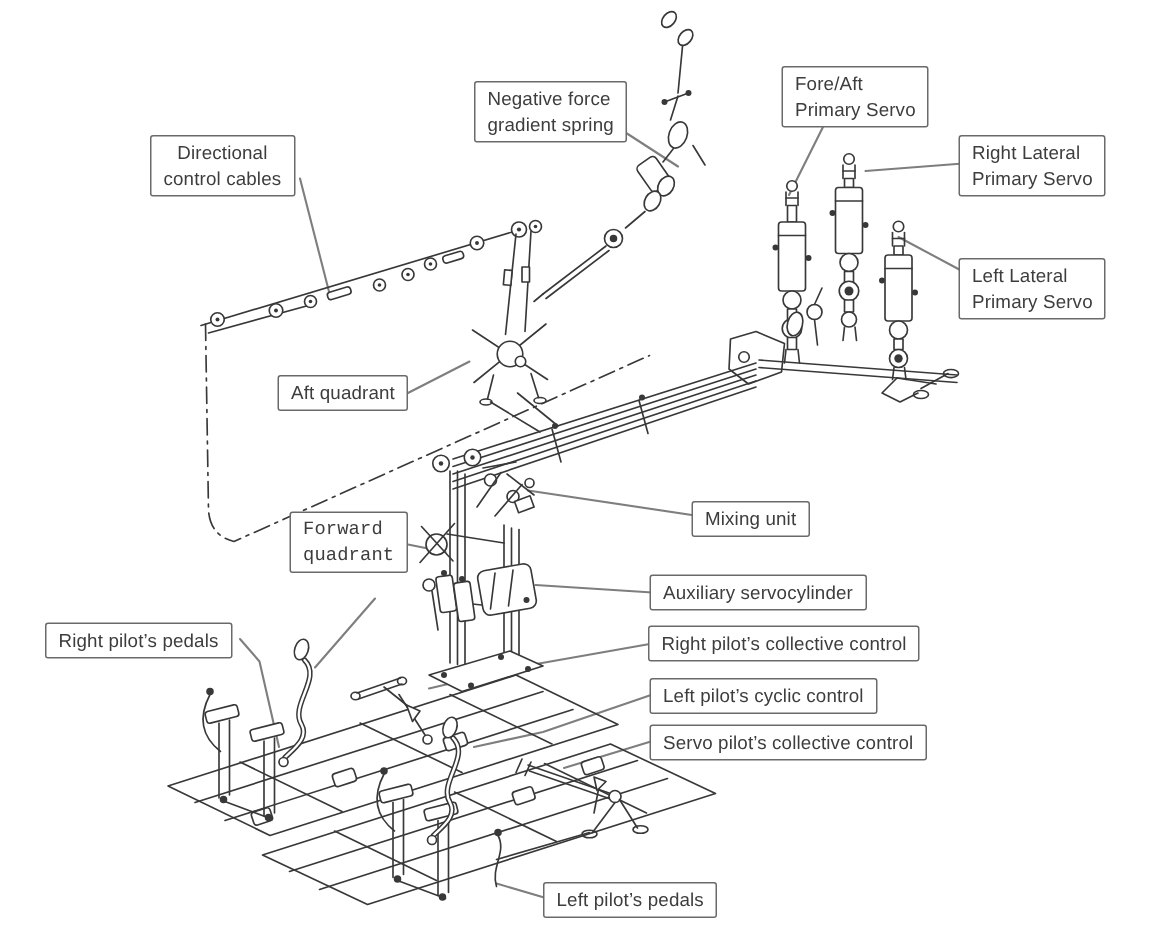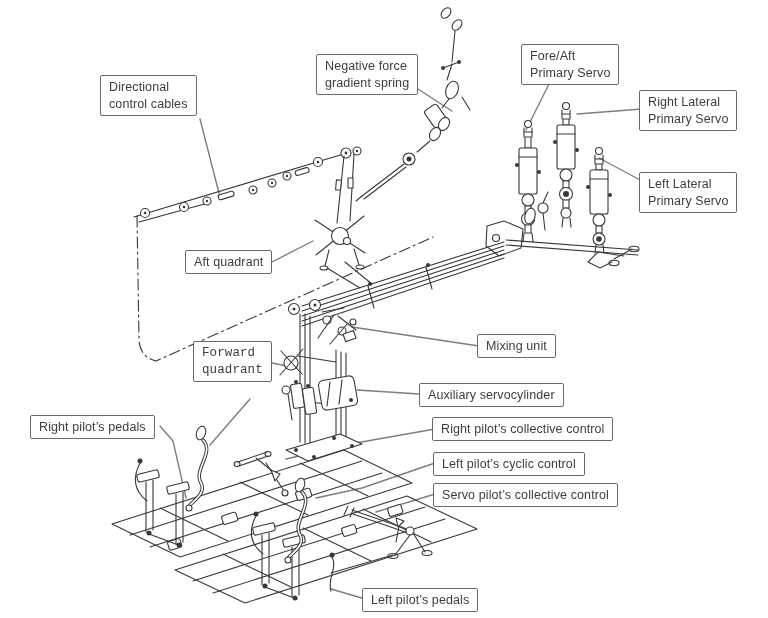--- a/index.html
+++ b/index.html
@@ -337,21 +337,21 @@
     <line x1="410" y1="535" x2="395" y2="555"></line>
     <line x1="413" y1="533" x2="425" y2="552"></line>
     <ellipse cx="393" cy="556" rx="5" ry="2.5"></ellipse>
     <ellipse cx="427" cy="553" rx="5" ry="2.5"></ellipse>
     <line x1="400" y1="521" x2="396" y2="542"></line>
     <path class="fw" d="M396,518 L404,521 L398,527 Z"></path>
     <line x1="393" y1="555" x2="331" y2="573"></line>
   </g>
 </svg>
 
-<div class="label" style="left:100px;top:75px;">
+<div class="label" style="left:100px;top:90px;text-align:center;">
   <span>Directional</span>
   <span>control cables</span>
 </div>
 
 <div class="label" style="left:316px;top:54px;">
   <span>Negative force</span>
   <span>gradient spring</span>
 </div>
 
 <div class="label" style="left:521px;top:44px;">
@@ -371,25 +371,25 @@
 
 <div class="label" style="left:185px;top:250px;">
   <span>Aft quadrant</span>
 </div>
 
 <div class="label" style="left:193px;top:341px;font-family:Liberation Mono, monospace;">
   <span>Forward</span>
   <span>quadrant</span>
 </div>
 
-<div class="label" style="left:477px;top:334px;">
+<div class="label" style="left:461px;top:334px;">
   <span>Mixing unit</span>
 </div>
 
-<div class="label" style="left:419px;top:383px;">
+<div class="label" style="left:433px;top:383px;">
   <span>Auxiliary servocylinder</span>
 </div>
 
 
 <div class="label" style="left:30px;top:415px;">
   <span>Right pilot’s pedals</span>
 </div>
 
 <div class="label" style="left:433px;top:452px;">
   <span>Left pilot’s cyclic control</span>

